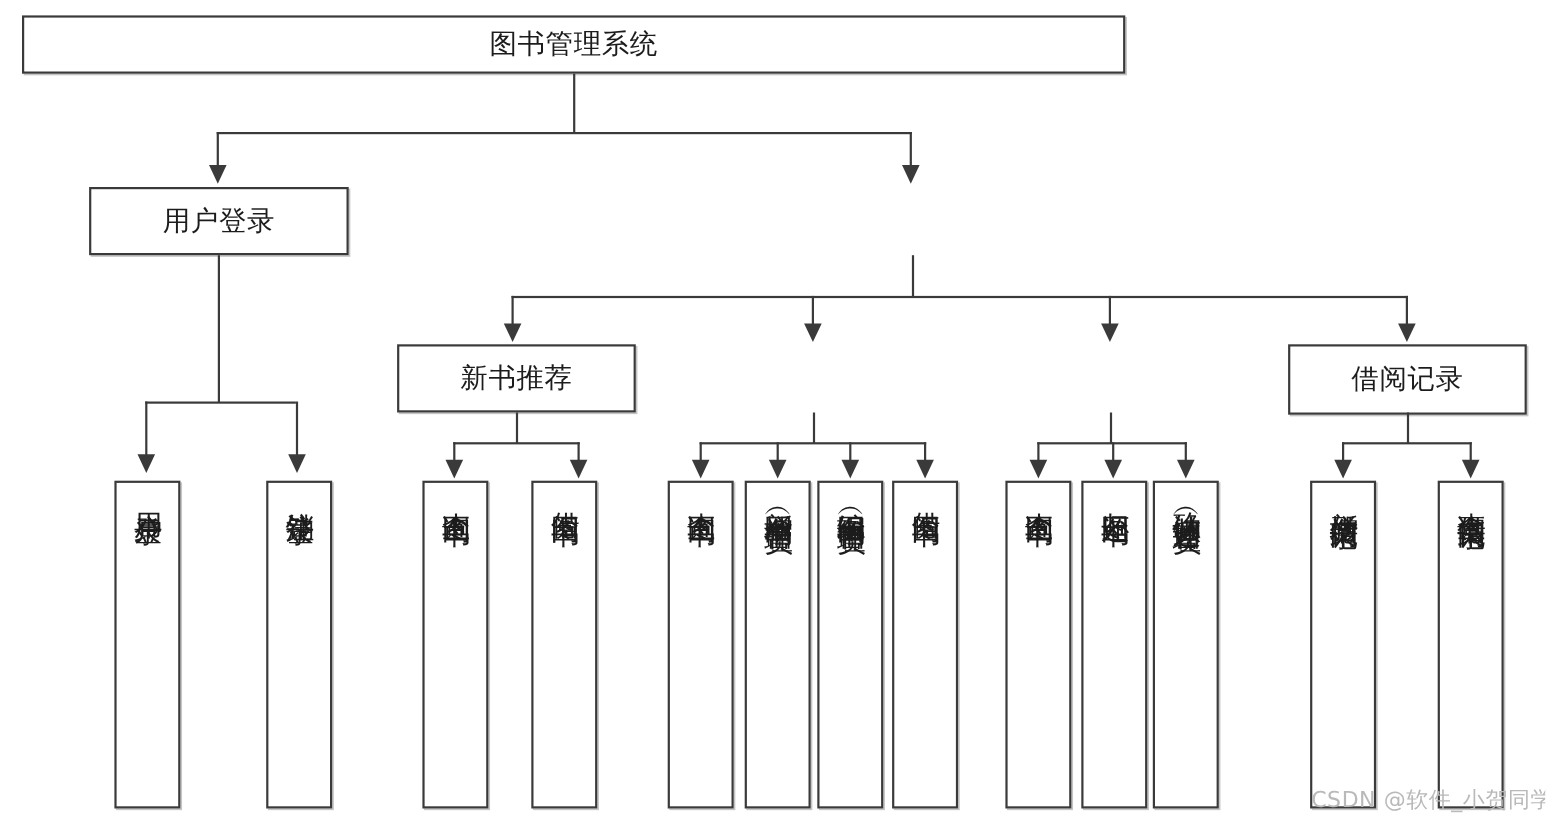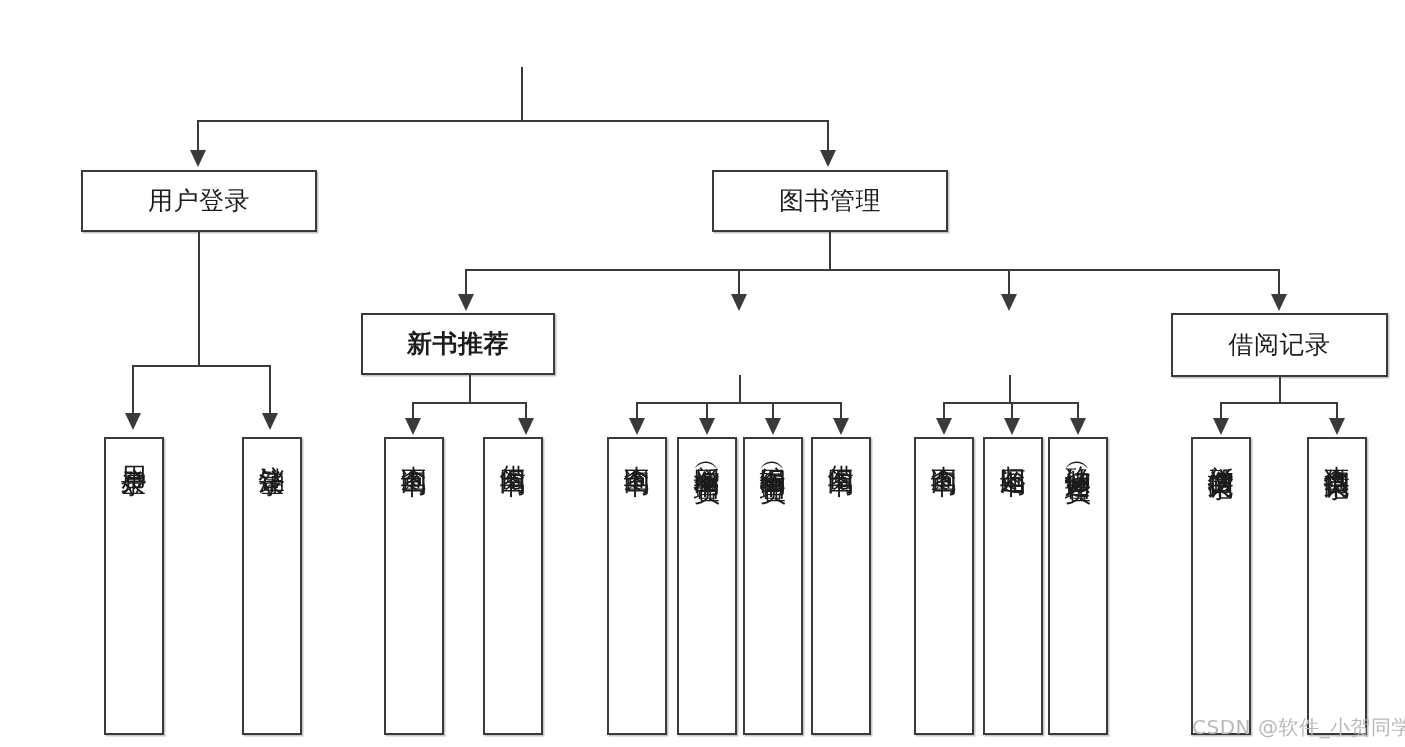--- a/index.html
+++ b/index.html
@@ -76,37 +76,37 @@
     white-space: nowrap;
     letter-spacing: 0.5px;
     pointer-events: none;
   }
 </style>
 </head>
 <body>
 
 <div id="diagram-root">
 
+  <div class="node horizontal" style="left:20px; top:14px; width:1003px; height:53px;">
+    <span class="node-label">图书管理系统</span>
+  </div>
 
   <div class="vline" style="left:521px; top:67px; width:2px; height:54px;"></div>
 
   <div class="hline" style="left:197px; top:120px; width:632px; height:2px;"></div>
 
   <div class="vline" style="left:197px; top:120px; width:2px; height:32px;"></div>
   <div class="arrow" style="left:190px; top:150px;"></div>
   <div class="vline" style="left:827px; top:120px; width:2px; height:32px;"></div>
   <div class="arrow" style="left:820px; top:150px;"></div>
 
   <div class="node horizontal" style="left:81px; top:170px; width:236px; height:62px;">
     <span class="node-label">用户登录</span>
   </div>
 
-  <div class="node horizontal" style="left:712px; top:170px; width:236px; height:62px;">
-    <span class="node-label">图书管理</span>
-  </div>
 
   <div class="vline" style="left:198px; top:232px; width:2px; height:134px;"></div>
   <div class="hline" style="left:132px; top:365px; width:137px; height:2px;"></div>
   <div class="vline" style="left:132px; top:365px; width:2px; height:50px;"></div>
   <div class="arrow" style="left:125px; top:413px;"></div>
   <div class="vline" style="left:269px; top:365px; width:2px; height:50px;"></div>
   <div class="arrow" style="left:262px; top:413px;"></div>
 
   <div class="vline" style="left:829px; top:232px; width:2px; height:38px;"></div>
   <div class="hline" style="left:465px; top:269px; width:815px; height:2px;"></div>
@@ -116,21 +116,21 @@
 
   <div class="vline" style="left:738px; top:269px; width:2px; height:27px;"></div>
   <div class="arrow" style="left:731px; top:294px;"></div>
 
   <div class="vline" style="left:1008px; top:269px; width:2px; height:27px;"></div>
   <div class="arrow" style="left:1001px; top:294px;"></div>
 
   <div class="vline" style="left:1278px; top:269px; width:2px; height:27px;"></div>
   <div class="arrow" style="left:1271px; top:294px;"></div>
 
-  <div class="node horizontal" style="left:361px; top:313px; width:194px; height:62px;font-weight:bold;">
+  <div class="node horizontal" style="left:361px; top:313px; width:217px; height:62px;">
     <span class="node-label">新书推荐</span>
   </div>
 
 
 
   <div class="node horizontal" style="left:1171px; top:313px; width:217px; height:64px;">
     <span class="node-label">借阅记录</span>
   </div>
 
   <div class="vline" style="left:469px; top:375px; width:2px; height:28px;"></div>

